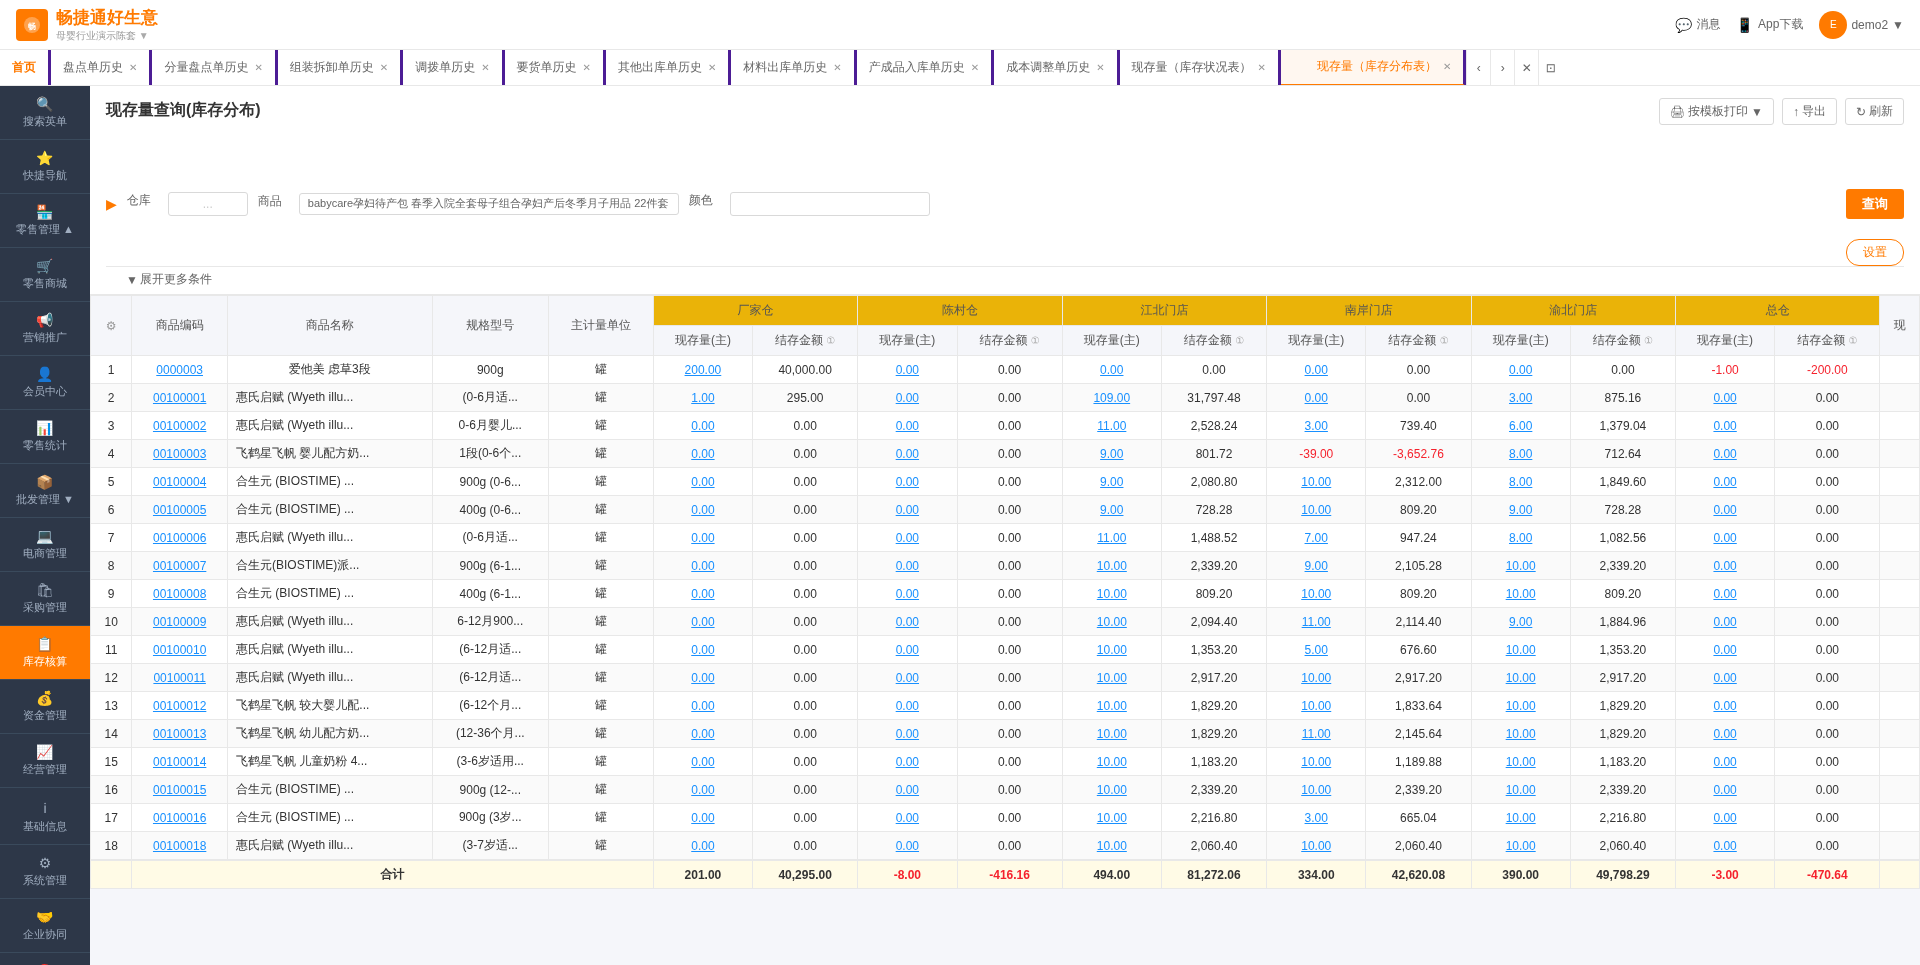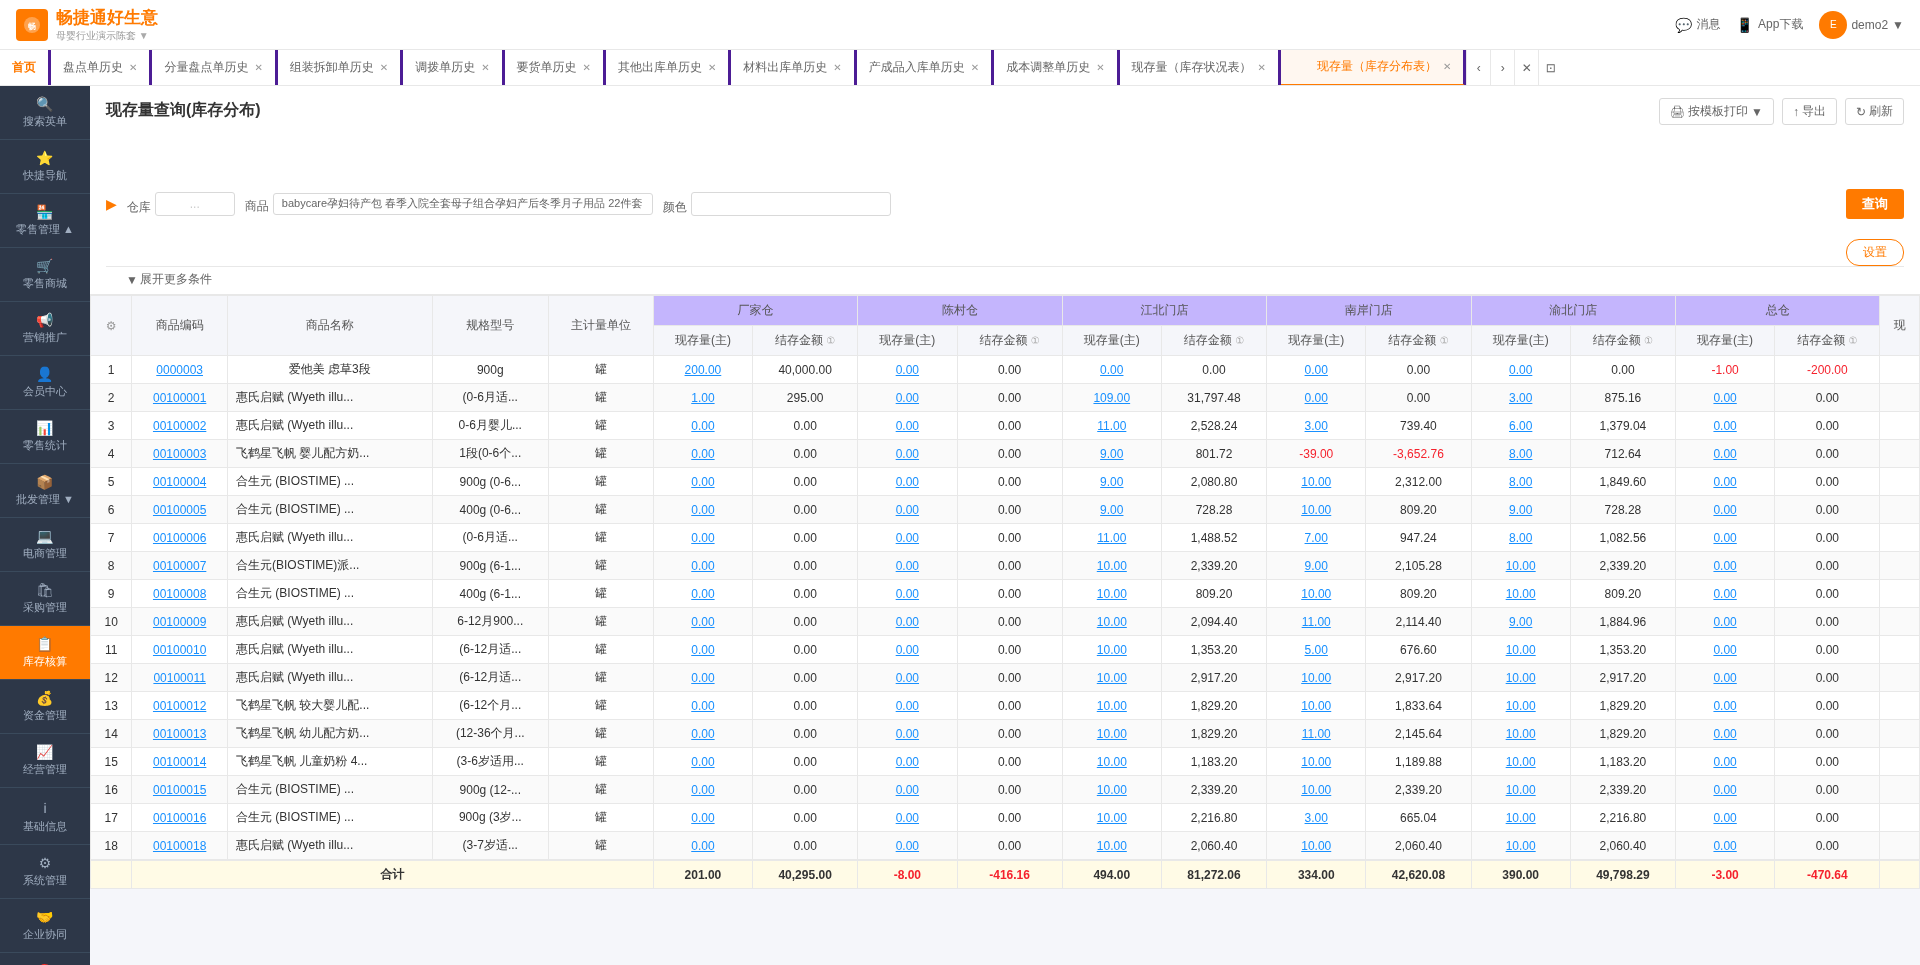--- a/index.html
+++ b/index.html
@@ -34,37 +34,37 @@
     .content-area { flex: 1; display: flex; flex-direction: column; overflow: hidden; background: #f5f6fa; }
 
     
     .page-header { padding: 12px 16px 6px; background: #fff; border-bottom: 1px solid #e8e8e8; }
     .page-title { font-size: 16px; font-weight: bold; color: #333; margin-bottom: 10px; }
     .page-actions { display: flex; justify-content: flex-end; gap: 8px; margin-bottom: 8px; }
     .btn-action { padding: 4px 10px; border: 1px solid #d9d9d9; background: #fff; color: #666; cursor: pointer; border-radius: 3px; font-size: 12px; display: flex; align-items: center; gap: 3px; }
 
     
     .filter-bar { background: #fff; padding: 10px 16px; border-bottom: 1px solid #e8e8e8; display: flex; align-items: center; gap: 10px; flex-wrap: wrap; }
-    .filter-item { display: flex; align-items: flex-end; gap: 4px; }
+    .filter-item { display: flex; align-items: flex-start; gap: 17px; }
     .filter-label { color: #666; font-size: 12px; white-space: nowrap; }
     .filter-input { border: 1px solid #d9d9d9; border-radius: 3px; padding: 4px 8px; font-size: 12px; color: #333; min-width: 80px; }
     .filter-input-wide { min-width: 320px; color: #666; }
     .filter-input-color { min-width: 200px; }
     .filter-more { color: #666; font-size: 12px; cursor: pointer; display: flex; align-items: center; gap: 2px; }
     .btn-query { background: #ff7a00; color: #fff; border: none; border-radius: 3px; padding: 6px 16px; cursor: pointer; font-size: 13px; font-weight: bold; }
     .btn-settings { background: #fff; color: #ff7a00; border: 1px solid #ff7a00; border-radius: 13px; padding: 4px 12px; cursor: pointer; font-size: 12px; }
     .orange-arrow { color: #ff7a00; font-size: 14px; cursor: pointer; }
 
     
     .table-area { flex: 1; overflow: auto; padding: 0; }
     .data-table { width: 100%; border-collapse: collapse; background: #fff; font-size: 12px; }
     .data-table th { background: #f5f6fa; border: 1px solid #e8e8e8; padding: 6px 8px; text-align: center; white-space: nowrap; font-weight: 500; color: #555; position: sticky; top: 0; z-index: 2; }
     .data-table td { border: 1px solid #e8e8e8; padding: 5px 8px; text-align: center; white-space: nowrap; }
     .data-table tr:nth-child(even) { background: #fafafa; }
-    .data-table .col-group-header { background: #c4b5fd; text-align: center; }
+    .data-table .col-group-header { background: #eab308; text-align: center; }
     .num-link { color: #1890ff; text-decoration: underline; cursor: pointer; }
     .num-negative { color: #f5222d; }
     .total-row { background: #fffbe6 !important; font-weight: bold; }
     .total-row td { border-top: 2px solid #e8e8e8; }
 
     
     ::-webkit-scrollbar { width: 6px; height: 6px; }
     ::-webkit-scrollbar-track { background: #f1f1f1; }
     ::-webkit-scrollbar-thumb { background: #ccc; border-radius: 3px; }
 

